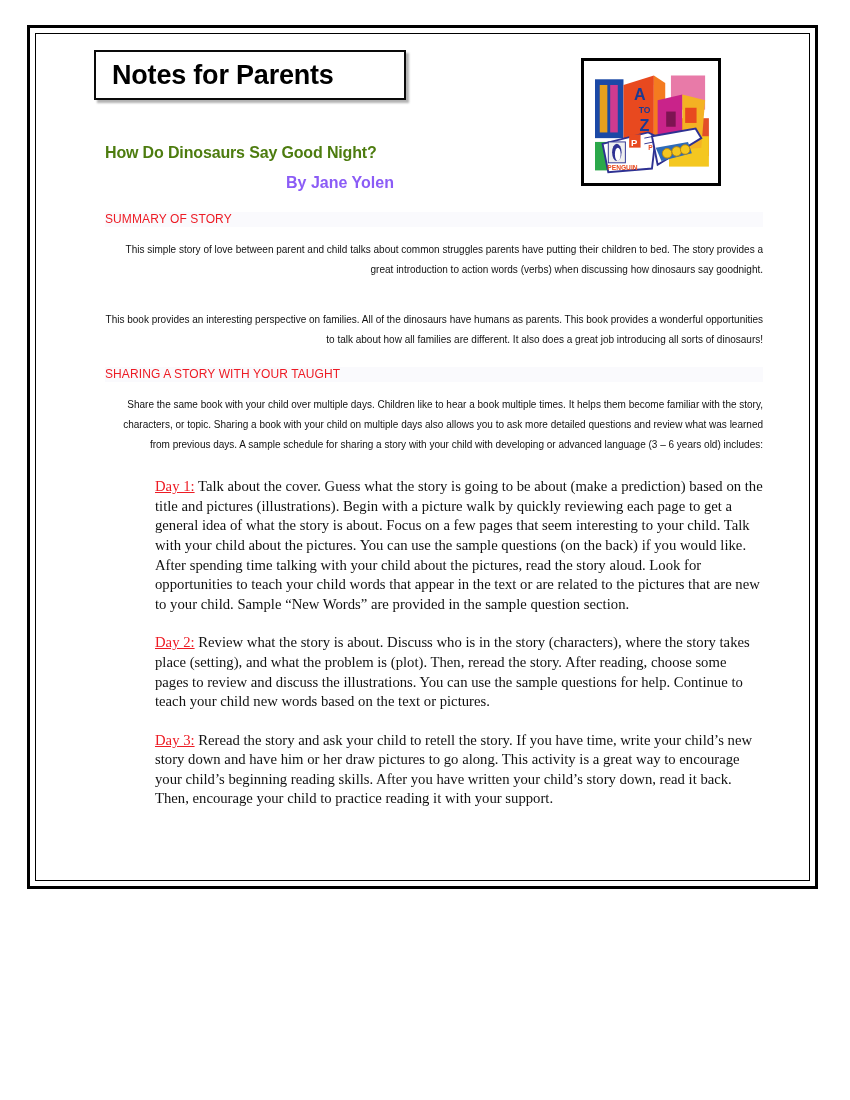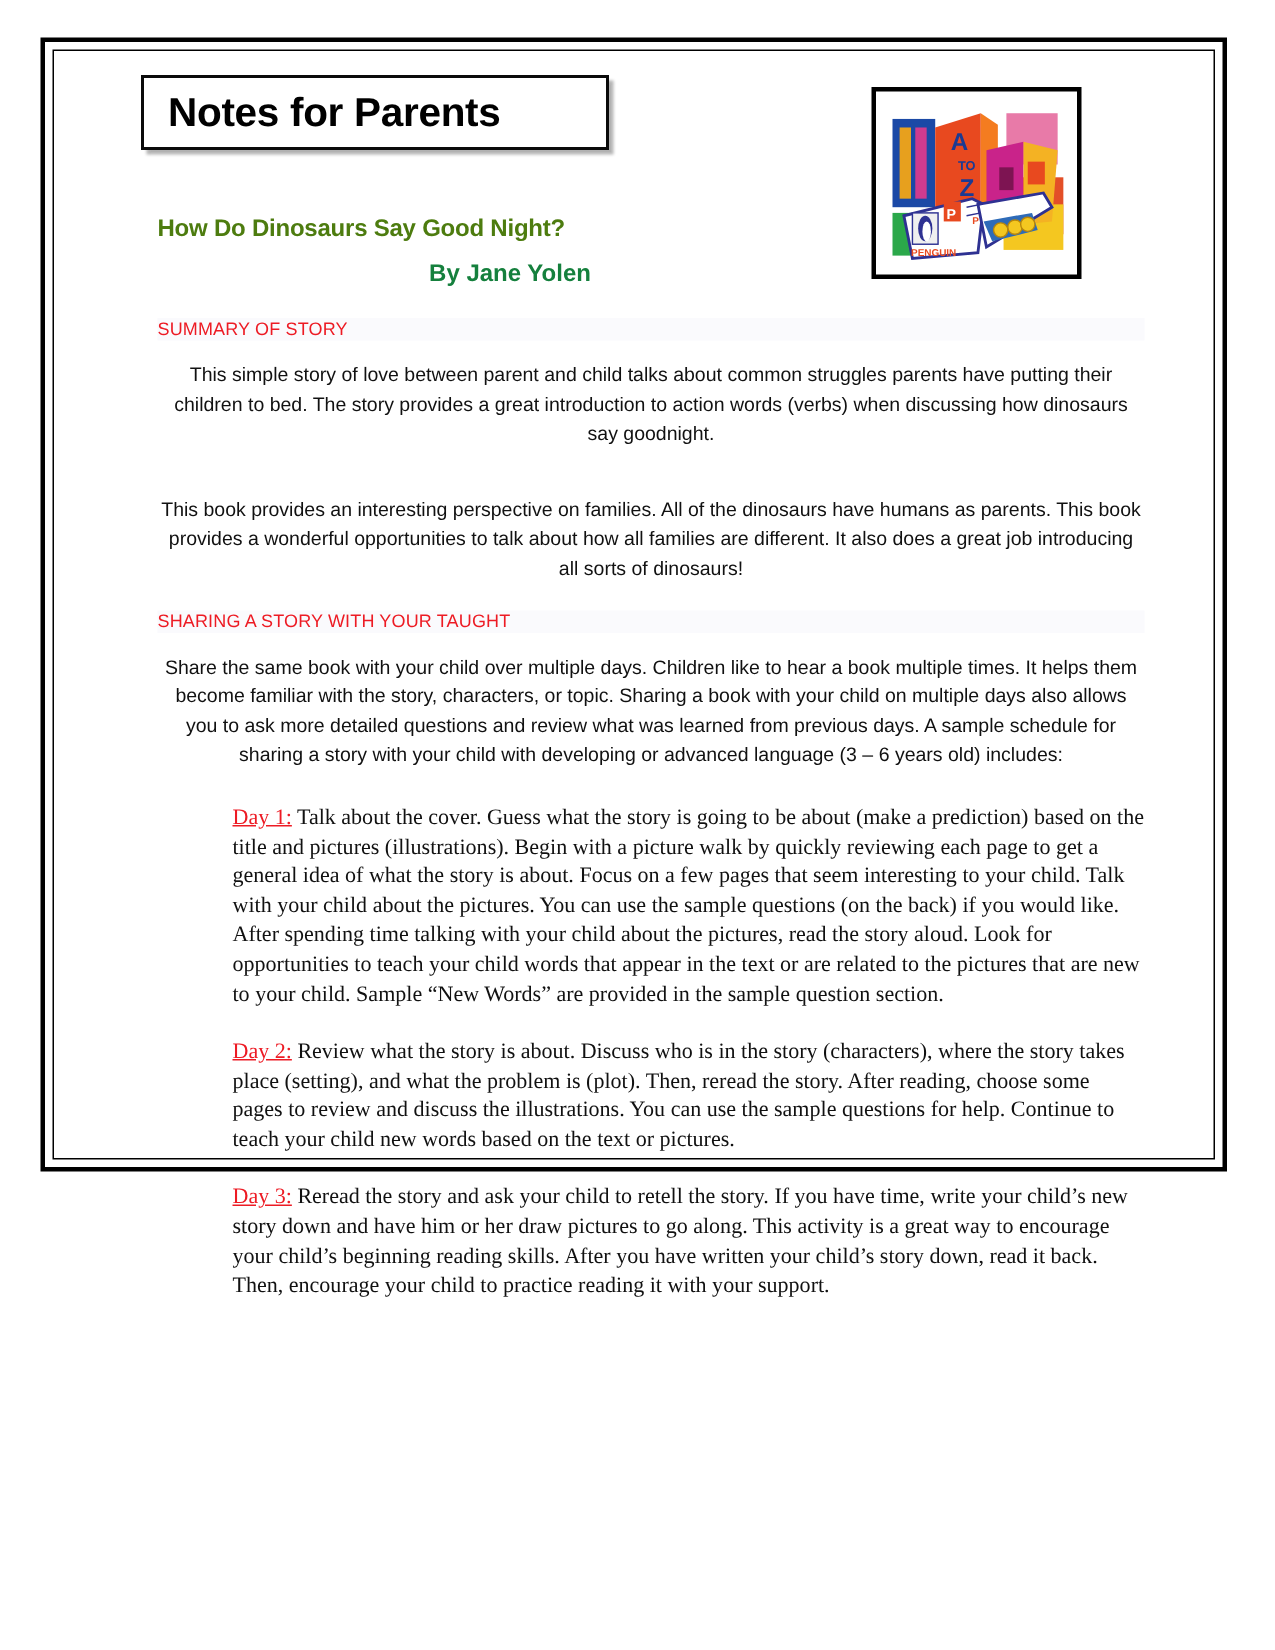--- a/index.html
+++ b/index.html
@@ -14,21 +14,21 @@
     color: #000000;
     overflow: hidden;
   }
 
   
   .page-outer {
     position: absolute;
     left: 27px;
     top: 25px;
     width: 791px;
-    height: 756px;
+    height: 864px;
     border: 3px solid #000000;
     box-sizing: border-box;
     background: #ffffff;
   }
   .page-inner {
     position: absolute;
     left: 5px;
     top: 5px;
     right: 5px;
     bottom: 5px;
@@ -95,21 +95,21 @@
     white-space: nowrap;
   }
   .book-author {
     position: absolute;
     left: 69px;
     top: 140px;
     width: 470px;
     text-align: center;
     font-size: 16px;
     font-weight: bold;
-    color: #15803d;
+    color: #8b5cf6;
   }
 
   
   .col {
     position: absolute;
     left: 69px;
     top: 178px;
     width: 658px;
   }
 
@@ -120,24 +120,24 @@
     color: #ED1B24;
     letter-spacing: 0.1px;
     background: #FAFAFD;
     line-height: 1.25;
   }
   .sec-spacer-top   { height: 18px; }
   .sec-spacer-after { height: 13px; }
 
   p.body {
     margin: 0;
-    font-size: 13px;
+    font-size: 10px;
     line-height: 19.6px;
     color: #111111;
-    text-align: center;
+    text-align: right;
   }
 
   .day-block {
     margin: 0 0 0 50px;
     font-size: 14.7px;
     line-height: 19.6px;
     color: #111111;
     font-family: Liberation Serif, serif;
   }
   .day-gap { height: 19px; }

